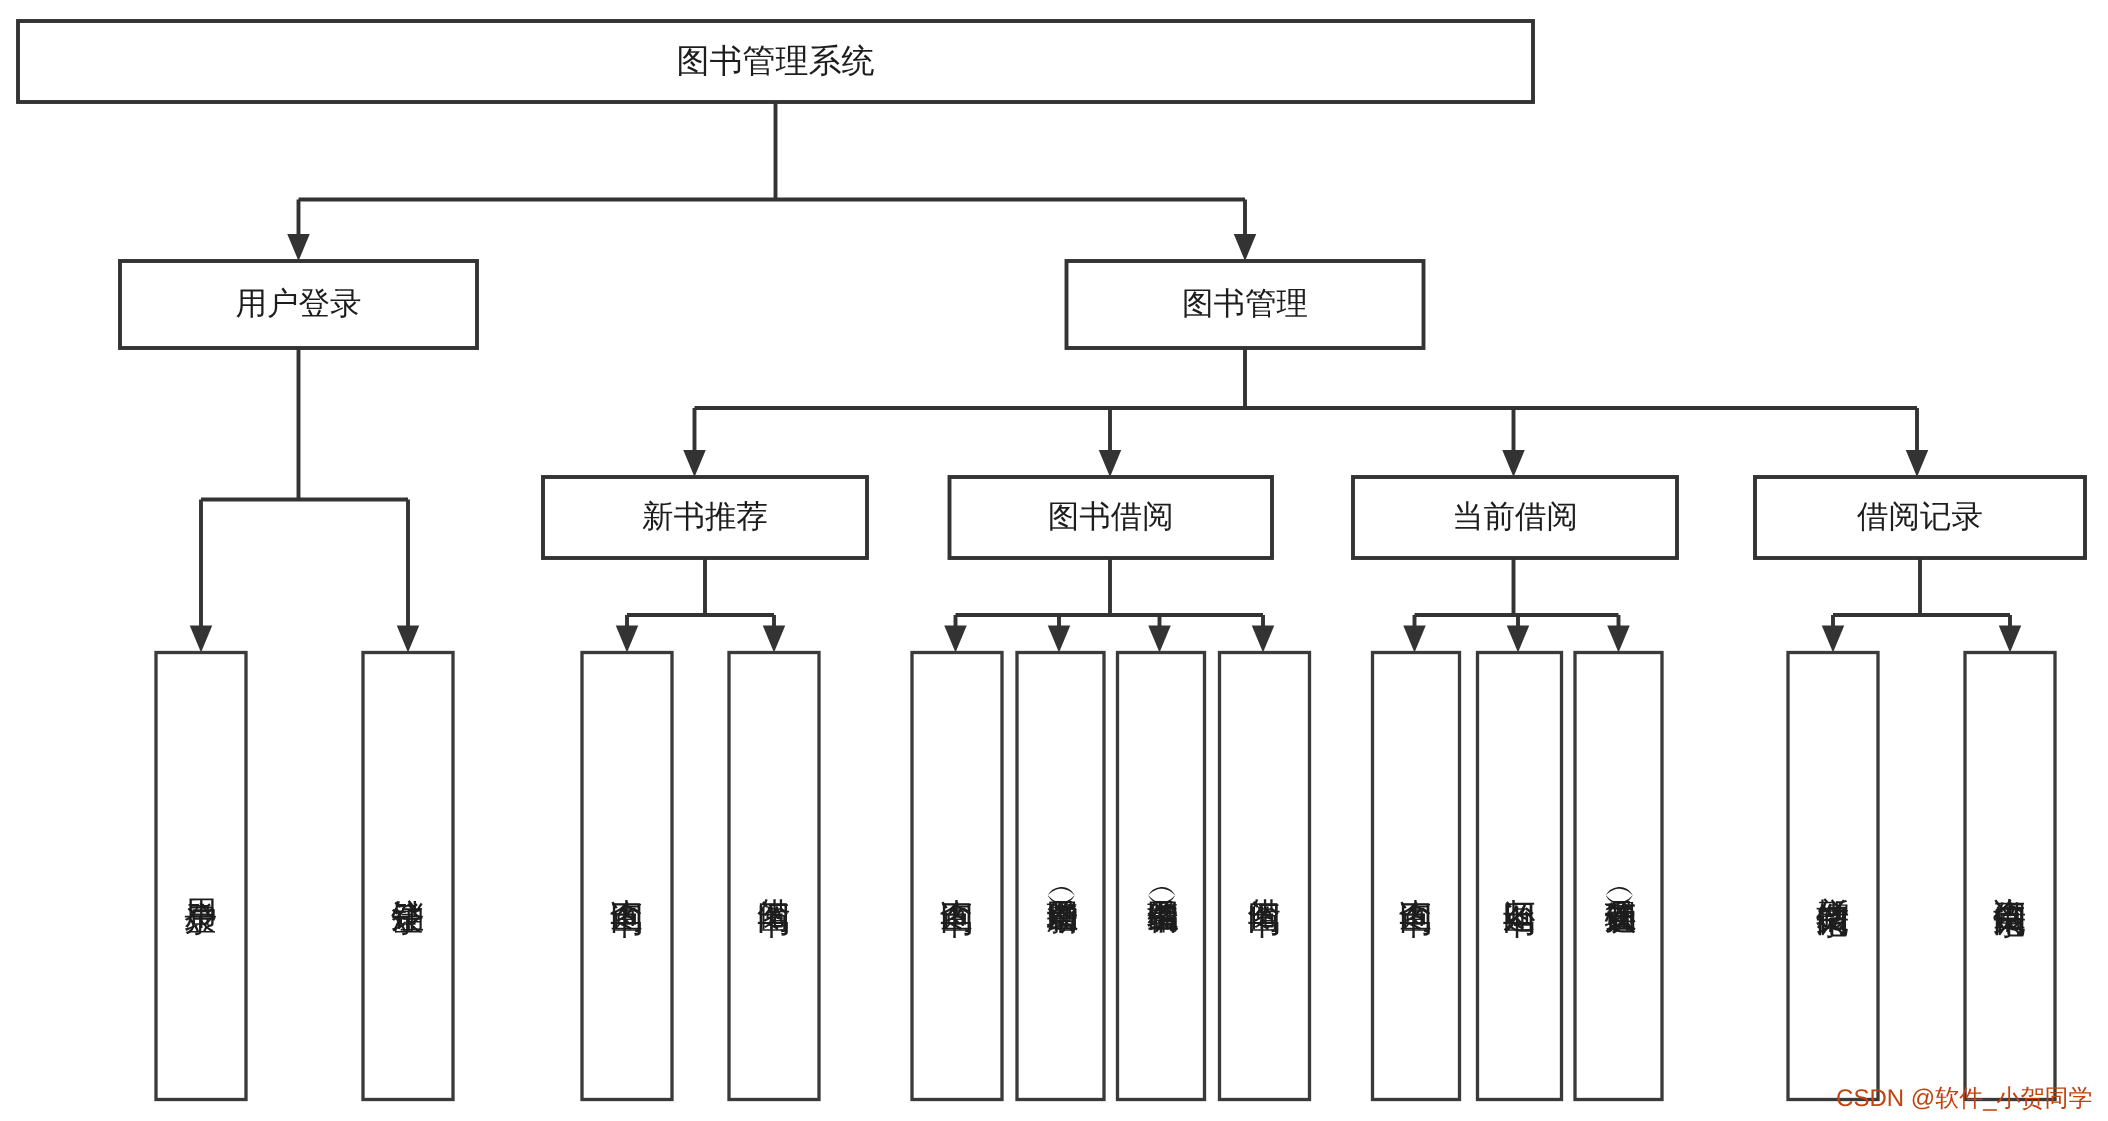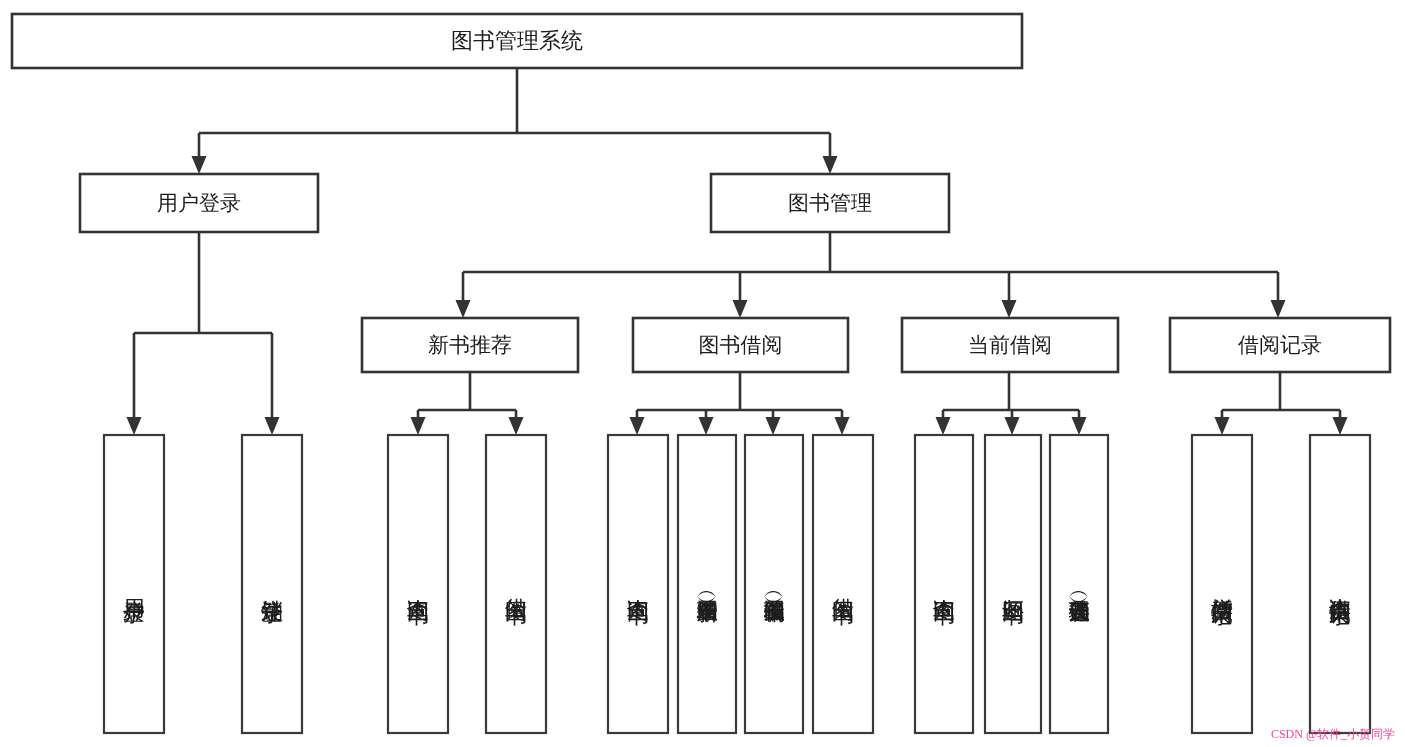--- a/index.html
+++ b/index.html
@@ -72,23 +72,23 @@
     display: flex;
     align-items: center;
     justify-content: center;
     white-space: nowrap;
     pointer-events: none;
   }
   .watermark {
     position: absolute;
     right: 10px;
     bottom: 4px;
-    font-family: Liberation Serif, serif;
-    font-size: 12px;
-    color: #ec4899;
+    font-family: Liberation Sans, sans-serif;
+    font-size: 16px;
+    color: #c2410c;
     white-space: nowrap;
   }
 </style>
 </head>
 <body>
 
 <div id="diagram-root">
 
   <svg class="diagram-canvas" viewBox="0 0 1405 747">
     <defs></defs>

